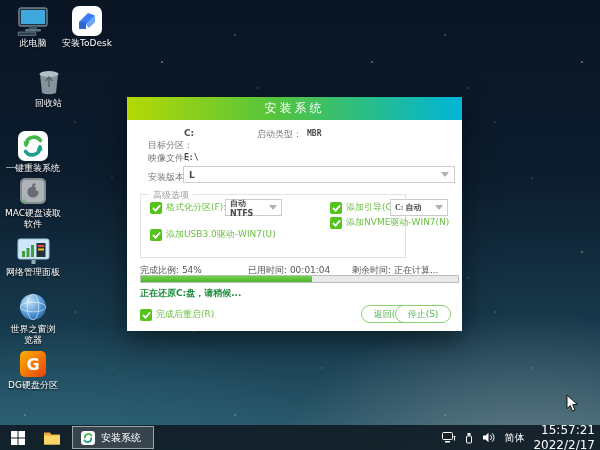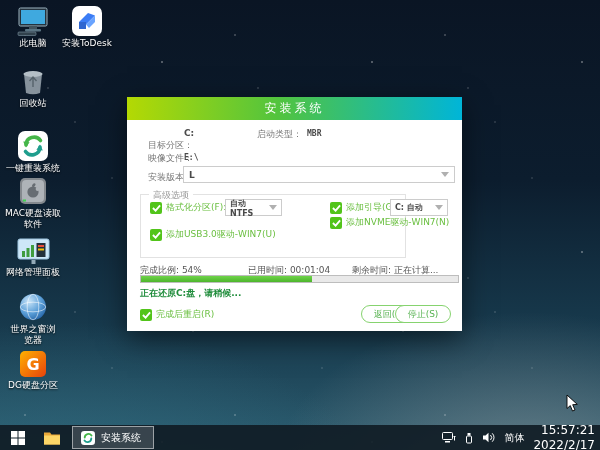--- a/index.html
+++ b/index.html
@@ -76,21 +76,21 @@
   <div class="icon-cell" style="left:58px;top:6px;">
     <svg width="30" height="30" viewBox="0 0 30 30">
       <rect width="30" height="30" rx="7" fill="#fff"></rect>
       <path d="M7 16 L16 7 L23 9.5 L14 18.5 Z" fill="#3b7cf5"></path>
       <path d="M14 18.5 L23 9.5 L23 16 L17 22 Z" fill="#6aa4ff"></path>
       <rect x="7" y="16" width="7" height="7" fill="#2f66d0"></rect>
     </svg>
     <div class="lbl">安装ToDesk</div>
   </div>
 
-  <div class="icon-cell" style="left:4px;top:66px;">
+  <div class="icon-cell" style="left:4px;top:66px;align-items:flex-end;">
     <svg width="26" height="30" viewBox="0 0 26 30">
       <path d="M4 8 L22 8 L20 27 Q13 29.5 6 27 Z" fill="#93a0a9" opacity="0.9"></path>
       <ellipse cx="13" cy="8" rx="9.6" ry="2.9" fill="#b4bfc6"></ellipse>
       <path d="M9.5 15 l3.5 -4 l3.5 4 M13 11 v10" stroke="#56636b" stroke-width="1.4" fill="none"></path>
     </svg>
     <div class="lbl">回收站</div>
   </div>
 
 
   <div class="icon-cell" style="left:2px;top:131px;width:62px;">
@@ -198,21 +198,21 @@
 
     <div class="cbrow" style="left:203px;top:104px;">
       <span class="cb">
         <svg width="9" height="8" viewBox="0 0 10 8">
             <path d="M1 4 L4 7 L9 1" stroke="#fff" stroke-width="2" fill="none"></path>
           </svg>
       </span>
       <span class="cbl">添加引导(G):</span>
     </div>
     <div class="selectbox" style="left:263px;top:102px;width:58px;padding:0 4px;">
-      <span class="val" style="font-size:8px;">C: 自动</span>
+      <span class="val" style="font-size:8px;font-family:Liberation Serif, serif;">C: 自动</span>
       <span class="arrow-down"></span>
     </div>
 
     <div class="cbrow" style="left:23px;top:131px;">
       <span class="cb">
         <svg width="9" height="8" viewBox="0 0 10 8">
             <path d="M1 4 L4 7 L9 1" stroke="#fff" stroke-width="2" fill="none"></path>
           </svg>
       </span>
       <span class="cbl">添加USB3.0驱动-WIN7(U)</span>

